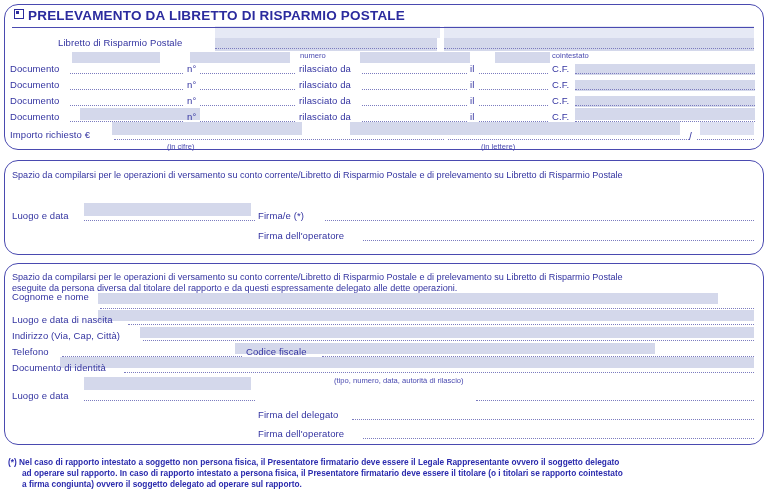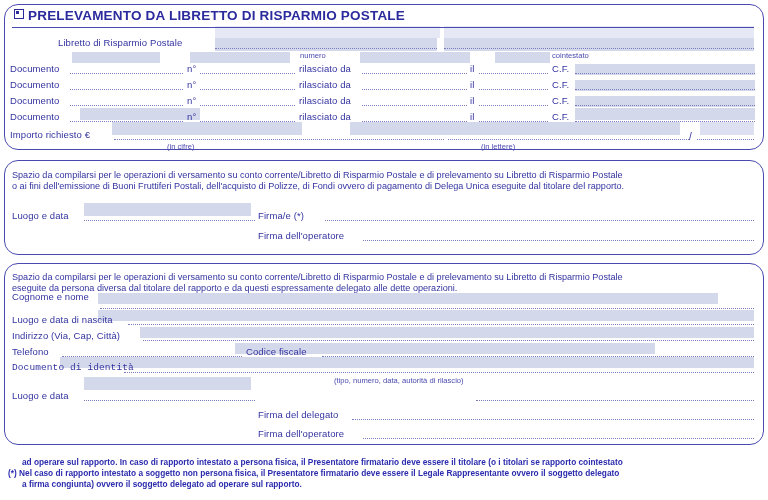--- a/index.html
+++ b/index.html
@@ -148,21 +148,20 @@
   <div class="dots" style="left:114px;top:139px;width:330px;"></div>
   <div class="dots" style="left:448px;top:139px;width:241px;"></div>
   <div class="slash" style="left:689px;top:131px;">/</div>
   <div class="dots" style="left:697px;top:139px;width:57px;"></div>
   <div class="row tiny" style="left:167px;top:143px;">(in cifre)</div>
   <div class="row tiny" style="left:481px;top:143px;">(in lettere)</div>
 
   <div class="panel" style="left:4px;top:160px;width:760px;height:95px;"></div>
 
   <div class="para" style="left:12px;top:170px;width:744px;">Spazio da compilarsi per le operazioni di versamento su conto corrente/Libretto di Risparmio Postale e di prelevamento su Libretto di Risparmio Postale</div>
-  <div class="para" style="left:12px;top:181px;width:744px;">o ai fini dell'emissione di Buoni Fruttiferi Postali, dell'acquisto di Polizze, di Fondi ovvero di pagamento di Delega Unica eseguite dal titolare del rapporto.</div>
 
   <div class="shade" style="left:84px;top:203px;width:167px;height:13px;"></div>
 
   <div class="row lbl" style="left:12px;top:211px;">Luogo e data</div>
   <div class="dots" style="left:84px;top:220px;width:171px;"></div>
   <div class="row lbl" style="left:258px;top:211px;">Firma/e (*)</div>
   <div class="dots" style="left:325px;top:220px;width:429px;"></div>
 
   <div class="row lbl" style="left:258px;top:231px;">Firma dell'operatore</div>
   <div class="dots" style="left:363px;top:240px;width:391px;"></div>
@@ -186,33 +185,33 @@
   <div class="dots" style="left:128px;top:324px;width:626px;"></div>
 
   <div class="row lbl" style="left:12px;top:331px;">Indirizzo (Via, Cap, Città)</div>
   <div class="dots" style="left:143px;top:340px;width:611px;"></div>
 
   <div class="row lbl" style="left:12px;top:347px;">Telefono</div>
   <div class="dots" style="left:62px;top:356px;width:180px;"></div>
   <div class="row lbl" style="left:246px;top:347px;">Codice fiscale</div>
   <div class="dots" style="left:322px;top:356px;width:432px;"></div>
 
-  <div class="row lbl" style="left:12px;top:363px;font-family:Liberation Mono, monospace;">Documento di identità</div>
+  <div class="row lbl" style="left:12px;top:363px;">Documento di identità</div>
   <div class="dots" style="left:124px;top:372px;width:630px;"></div>
   <div class="row tiny" style="left:334px;top:377px;">(tipo, numero, data, autorità di rilascio)</div>
 
   <div class="row lbl" style="left:12px;top:391px;">Luogo e data</div>
   <div class="dots" style="left:84px;top:400px;width:171px;"></div>
   <div class="dots" style="left:476px;top:400px;width:278px;"></div>
 
   <div class="row lbl" style="left:258px;top:410px;">Firma del delegato</div>
   <div class="dots" style="left:352px;top:419px;width:402px;"></div>
 
   <div class="row lbl" style="left:258px;top:429px;">Firma dell'operatore</div>
   <div class="dots" style="left:363px;top:438px;width:391px;"></div>
 
   <div class="note" style="left:8px;top:457px;width:756px;">
+    <span class="hang first">(*) Nel caso di rapporto intestato a soggetto non persona fisica, il Presentatore firmatario deve essere il Legale Rappresentante ovvero il soggetto delegato</span>
     <span class="hang">ad operare sul rapporto. In caso di rapporto intestato a persona fisica, il Presentatore firmatario deve essere il titolare (o i titolari se rapporto cointestato</span>
-    <span class="hang first">(*) Nel caso di rapporto intestato a soggetto non persona fisica, il Presentatore firmatario deve essere il Legale Rappresentante ovvero il soggetto delegato</span>
     <span class="hang">a firma congiunta) ovvero il soggetto delegato ad operare sul rapporto.</span>
   </div>
 
 </div>
 
 </body></html>

